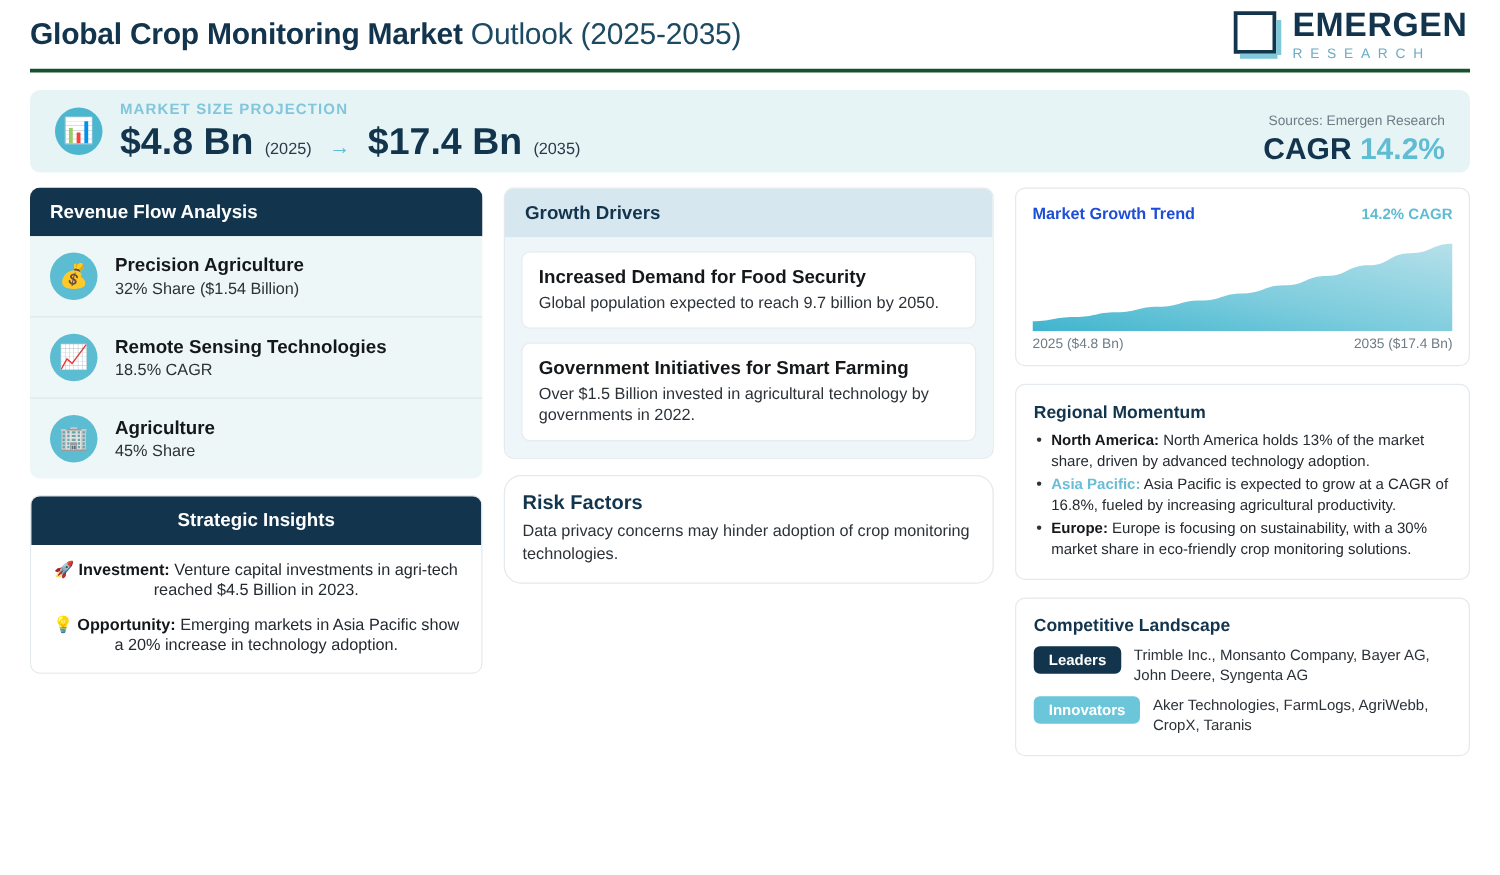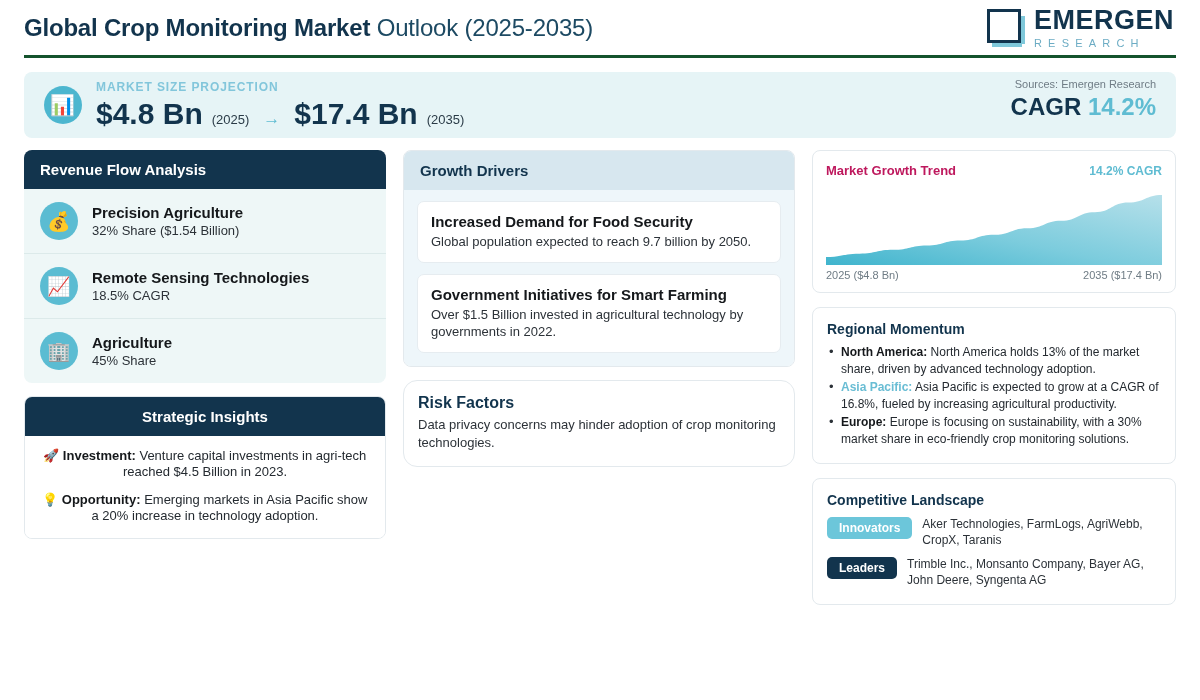--- a/index.html
+++ b/index.html
@@ -50,21 +50,21 @@
     width: 38px; height: 38px; border-radius: 50%;
     background: #4cb6cf; display: flex; align-items: center; justify-content: center;
     font-size: 20px; line-height: 1;
   }
   .kpi-label { font-size: 12px; font-weight: bold; color: #82c6db; letter-spacing: 0.9px; }
   .kpi-values { display: flex; align-items: baseline; gap: 9px; margin-top: 3px; }
   .kpi-num { font-size: 30px; font-weight: bold; color: #12344d; }
   .kpi-year { font-size: 13px; color: #2a3b47; }
   .kpi-arrow { font-size: 17px; color: #5fbcd2; padding: 0 5px; }
   .kpi-right {
-    position: absolute; right: 20px; top: 6px; text-align: right;
+    position: absolute; right: 20px; top: 19px; text-align: right;
   }
   .kpi-src { font-size: 11px; color: #6f7c85; }
   .kpi-cagr { font-size: 24px; font-weight: bold; color: #12344d; margin-top: 3px; }
   .kpi-cagr .val { color: #5fbcd2; }
 
   
   .body-grid {
     margin-top: 12px;
     display: grid;
     grid-template-columns: 362px 392px 364px;
@@ -126,21 +126,21 @@
   .gd-desc { font-size: 13px; color: #2c3238; margin-top: 3px; line-height: 1.32; }
 
   .risk-panel { margin-top: 13px; border-radius: 14px; }
   .risk-body { padding: 13px 14px 15px 14px; }
   .risk-title { font-size: 16px; font-weight: bold; color: #12344d; }
   .risk-desc { font-size: 13px; color: #2c3238; margin-top: 4px; line-height: 1.32; }
 
   
   .chart-card { padding: 12px 13px 11px 13px; }
   .chart-head { display: flex; align-items: baseline; justify-content: space-between; }
-  .chart-title { font-size: 13px; font-weight: bold; color: #be185d; }
+  .chart-title { font-size: 13px; font-weight: bold; color: #1d4ed8; }
   .chart-cagr { font-size: 12px; font-weight: bold; color: #5fbcd2; }
   .chart-area { position: relative; height: 78px; margin-top: 9px; }
   .chart-area svg { display: block; width: 100%; height: 78px; }
   .chart-axis { display: flex; justify-content: space-between; margin-top: 4px; }
   .chart-axis span { font-size: 11px; color: #6f7c85; }
 
   
   .reg-panel { margin-top: 14px; }
   .reg-body { padding: 13px 14px 14px 14px; }
   .reg-title { font-size: 14px; font-weight: bold; color: #12344d; }
@@ -328,26 +328,26 @@
               <span class="rlabel">Europe:</span><span> Europe is focusing on sustainability, with a 30% market share in eco-friendly crop monitoring solutions.</span>
             </li>
           </ul>
         </div>
       </div>
 
       <div class="panel comp-panel">
         <div class="comp-body">
           <div class="comp-title">Competitive Landscape</div>
           <div class="comp-row">
+            <span class="badge badge-leaders">Leaders</span>
+            <span class="comp-names">Trimble Inc., Monsanto Company, Bayer AG, John Deere, Syngenta AG</span>
+          </div>
+          <div class="comp-row">
             <span class="badge badge-innovators">Innovators</span>
             <span class="comp-names">Aker Technologies, FarmLogs, AgriWebb, CropX, Taranis</span>
           </div>
-          <div class="comp-row">
-            <span class="badge badge-leaders">Leaders</span>
-            <span class="comp-names">Trimble Inc., Monsanto Company, Bayer AG, John Deere, Syngenta AG</span>
-          </div>
         </div>
       </div>
 
     </div>
 
   </div>
 </div>
 
 </body></html>

